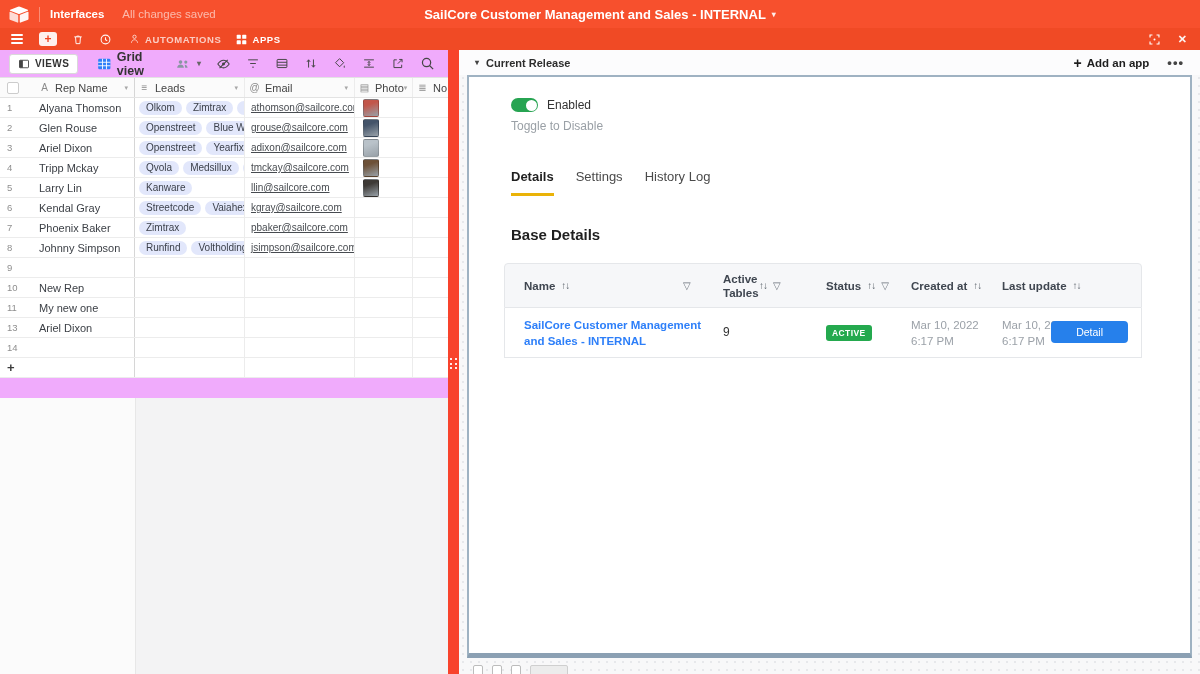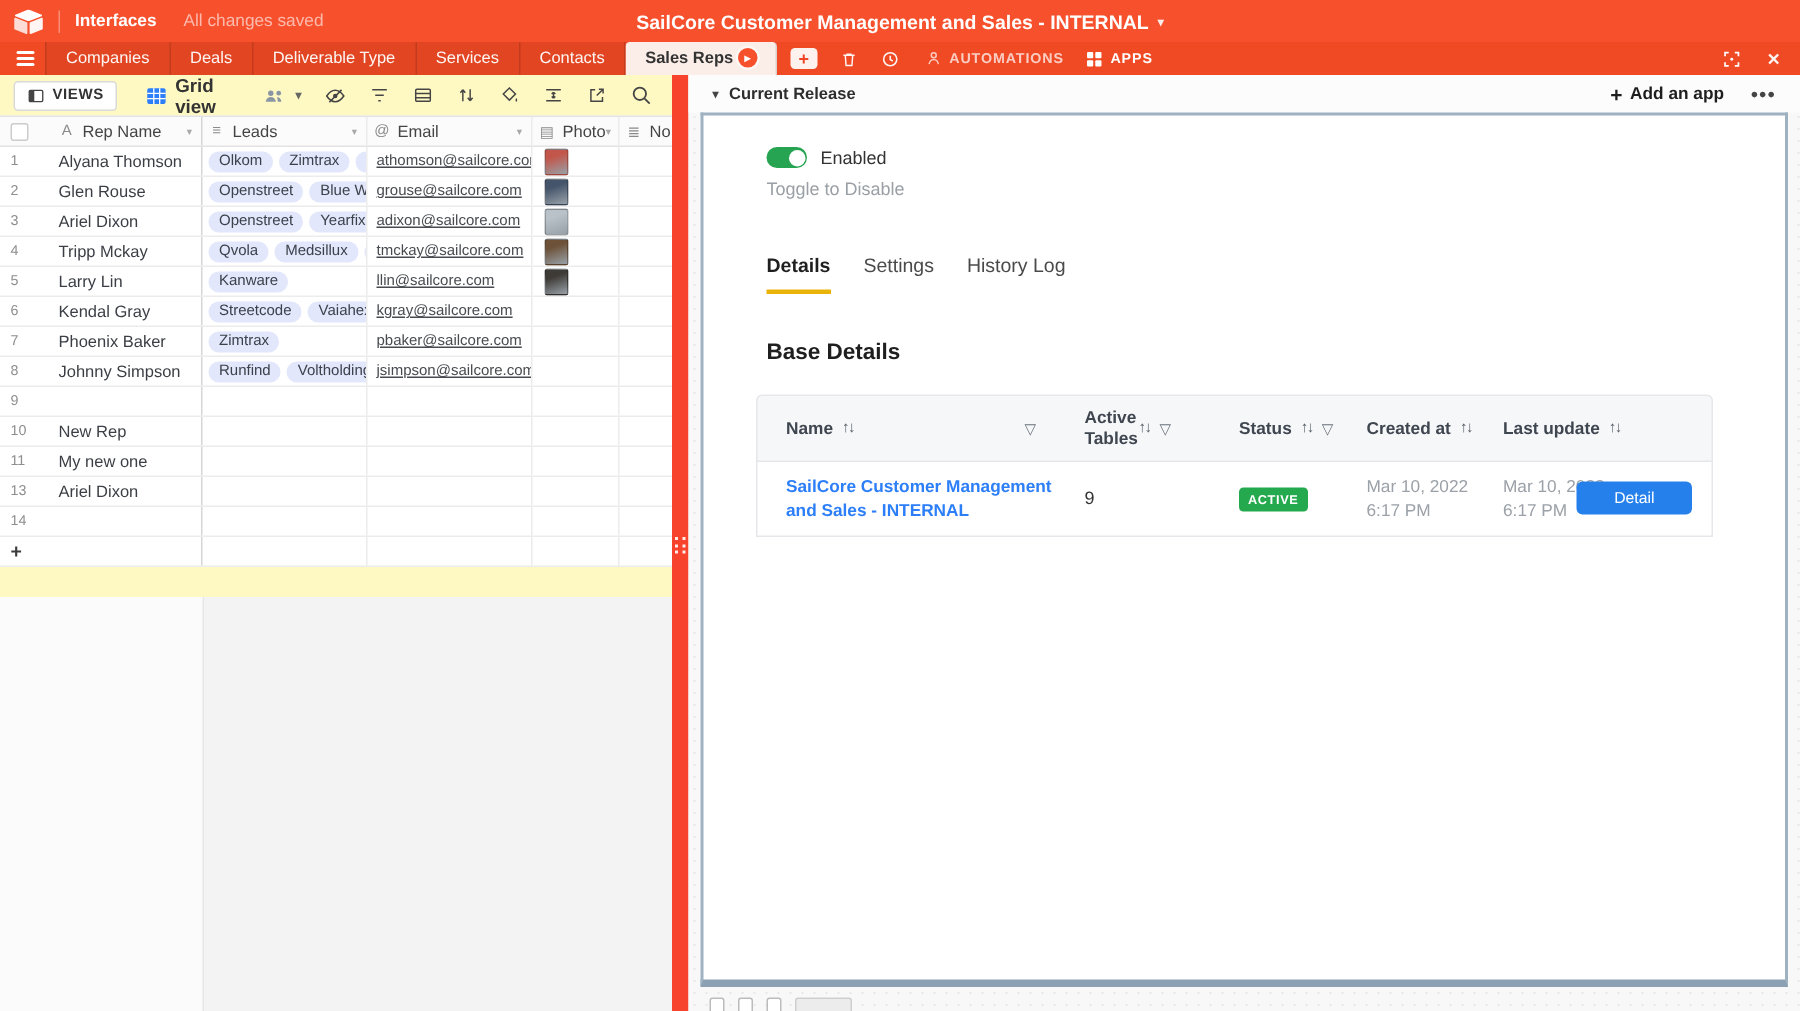--- a/index.html
+++ b/index.html
@@ -39,21 +39,21 @@
   .addtab{width:18px;height:14px;margin:4px 0 0 9px;background:rgba(255,255,255,.92);color:#ef4523;border:none;
           border-radius:3px;font-size:12px;line-height:12px;font-weight:bold;padding:0;cursor:pointer}
   .tbi{display:flex;align-items:center;margin-left:15px;color:#fff;opacity:.95}
   .autom{display:flex;align-items:center;gap:5px;margin-left:17px;font-size:9.5px;font-weight:bold;
          letter-spacing:.6px;color:rgba(255,255,255,.72)}
   .appsb{display:flex;align-items:center;gap:5px;margin-left:15px;font-size:9.5px;font-weight:bold;letter-spacing:.6px;color:#fff}
   .tab-right{margin-left:auto;display:flex;align-items:center;gap:17px;padding-right:13px}
   .closex{font-size:11px;font-weight:bold;opacity:.95}
 
   
-  .grid-panel{position:absolute;top:50px;left:0;width:448px;bottom:0;background:#fef9c3}
+  .grid-panel{position:absolute;top:50px;left:0;width:448px;bottom:0;background:#f0abfc}
   .toolbar{height:27px;display:flex;align-items:center;gap:15px;padding:0 9px;box-sizing:border-box}
   .views-btn{display:flex;align-items:center;gap:5px;border:1px solid #d9d9d9;border-radius:3px;background:#fff;
              padding:3px 8px;font-size:10px;font-weight:bold;letter-spacing:.4px;color:#333}
   .viewname{display:flex;align-items:center;gap:5px;font-size:12.5px;font-weight:bold;color:#333;margin-left:4px}
   .viewname .vcaret{font-size:8px;color:#666;margin-left:2px}
   .tool{color:#454545;display:flex;align-items:center}
   .search-tool{margin-left:auto;margin-right:4px}
 
   .ghead{position:absolute;top:27px;left:0;right:0;height:21px;box-sizing:border-box;display:flex;background:#fbfbfb;
          border-top:1px solid #e3e3e3;border-bottom:1px solid #e3e3e3;color:#4d4d4d}
@@ -157,41 +157,20 @@
       <span class="caret">▾</span>
     </div>
   </header>
 
   <nav class="tabbar">
     <span class="hamb">
         <i></i>
         <i></i>
         <i></i>
       </span>
-    <div class="tabs">
-        <div class="ttab">
-          <span>Companies</span>
-        </div>
-        <div class="ttab">
-          <span>Deals</span>
-        </div>
-        <div class="ttab">
-          <span>Deliverable Type</span>
-        </div>
-        <div class="ttab">
-          <span>Services</span>
-        </div>
-        <div class="ttab">
-          <span>Contacts</span>
-        </div>
-        <div class="ttab active">
-          <span>Sales Reps</span>
-          <span class="cursor-badge">▸</span>
-        </div>
-      </div>
     <button class="addtab">+</button>
     <span class="tbi">
       <svg width="12" height="13" viewBox="0 0 16 16" fill="none" stroke="#fff" stroke-width="1.3">
         <path d="M3 4.5h10M6.3 4.5v-1h3.4v1M4.7 4.5l.7 9h5.2l.7-9"></path>
       </svg>
     </span>
     <span class="tbi">
       <svg width="13" height="13" viewBox="0 0 16 16" fill="none" stroke="#fff" stroke-width="1.3">
         <circle cx="8" cy="8" r="5.4"></circle>
           <path d="M8 5.2v3l2.1 1.4"></path>

